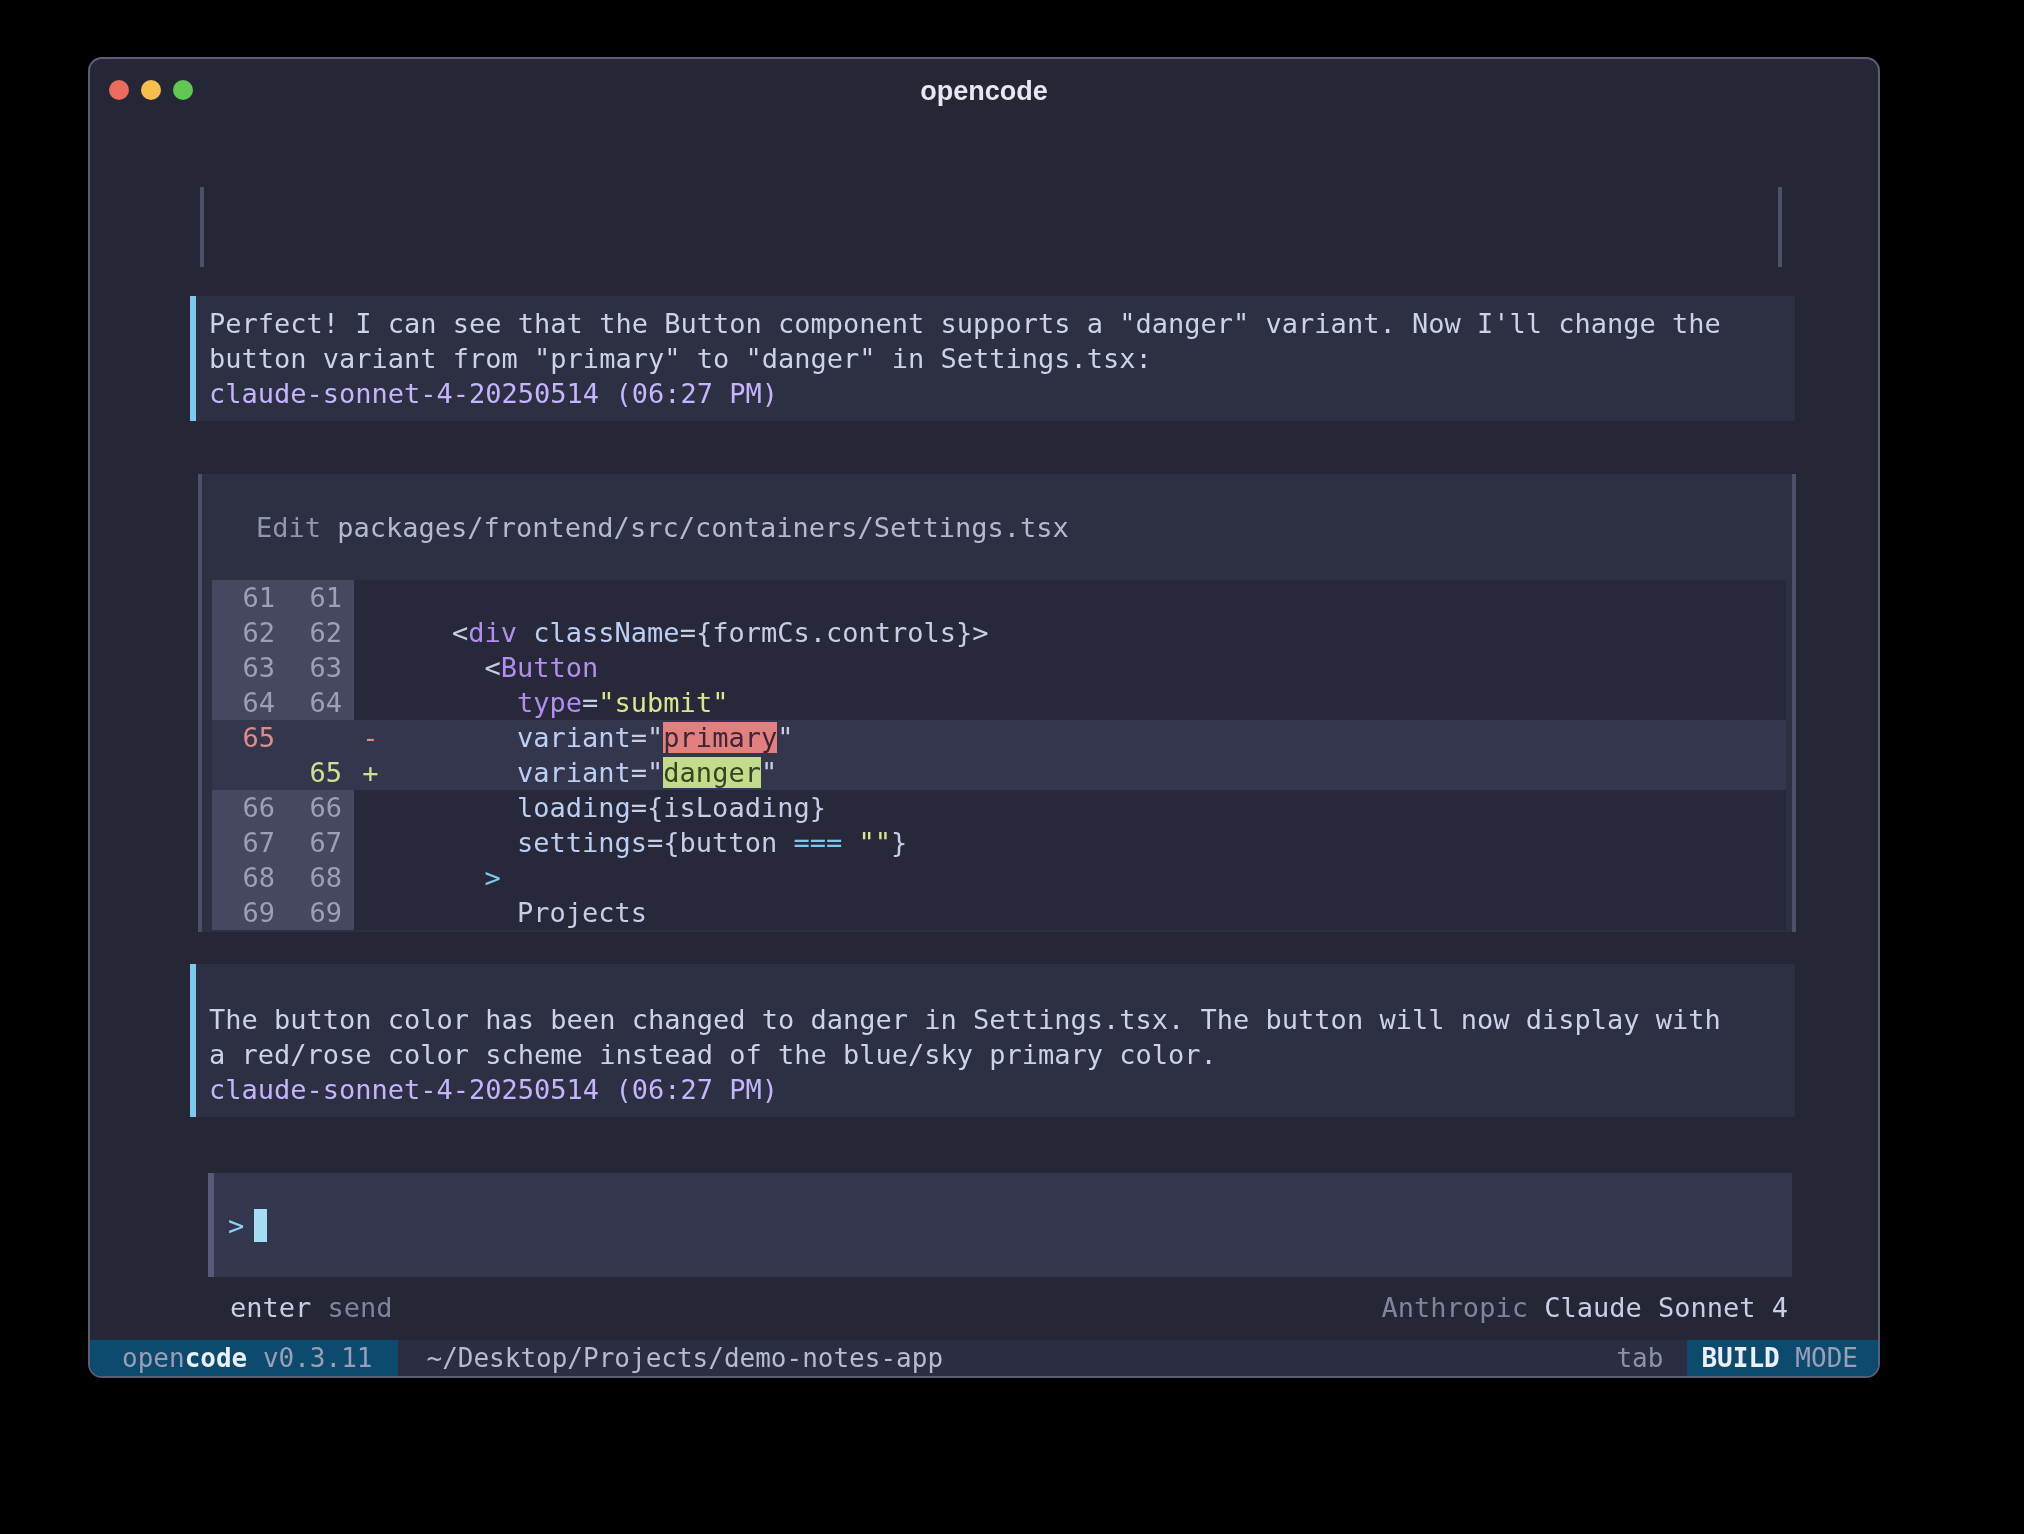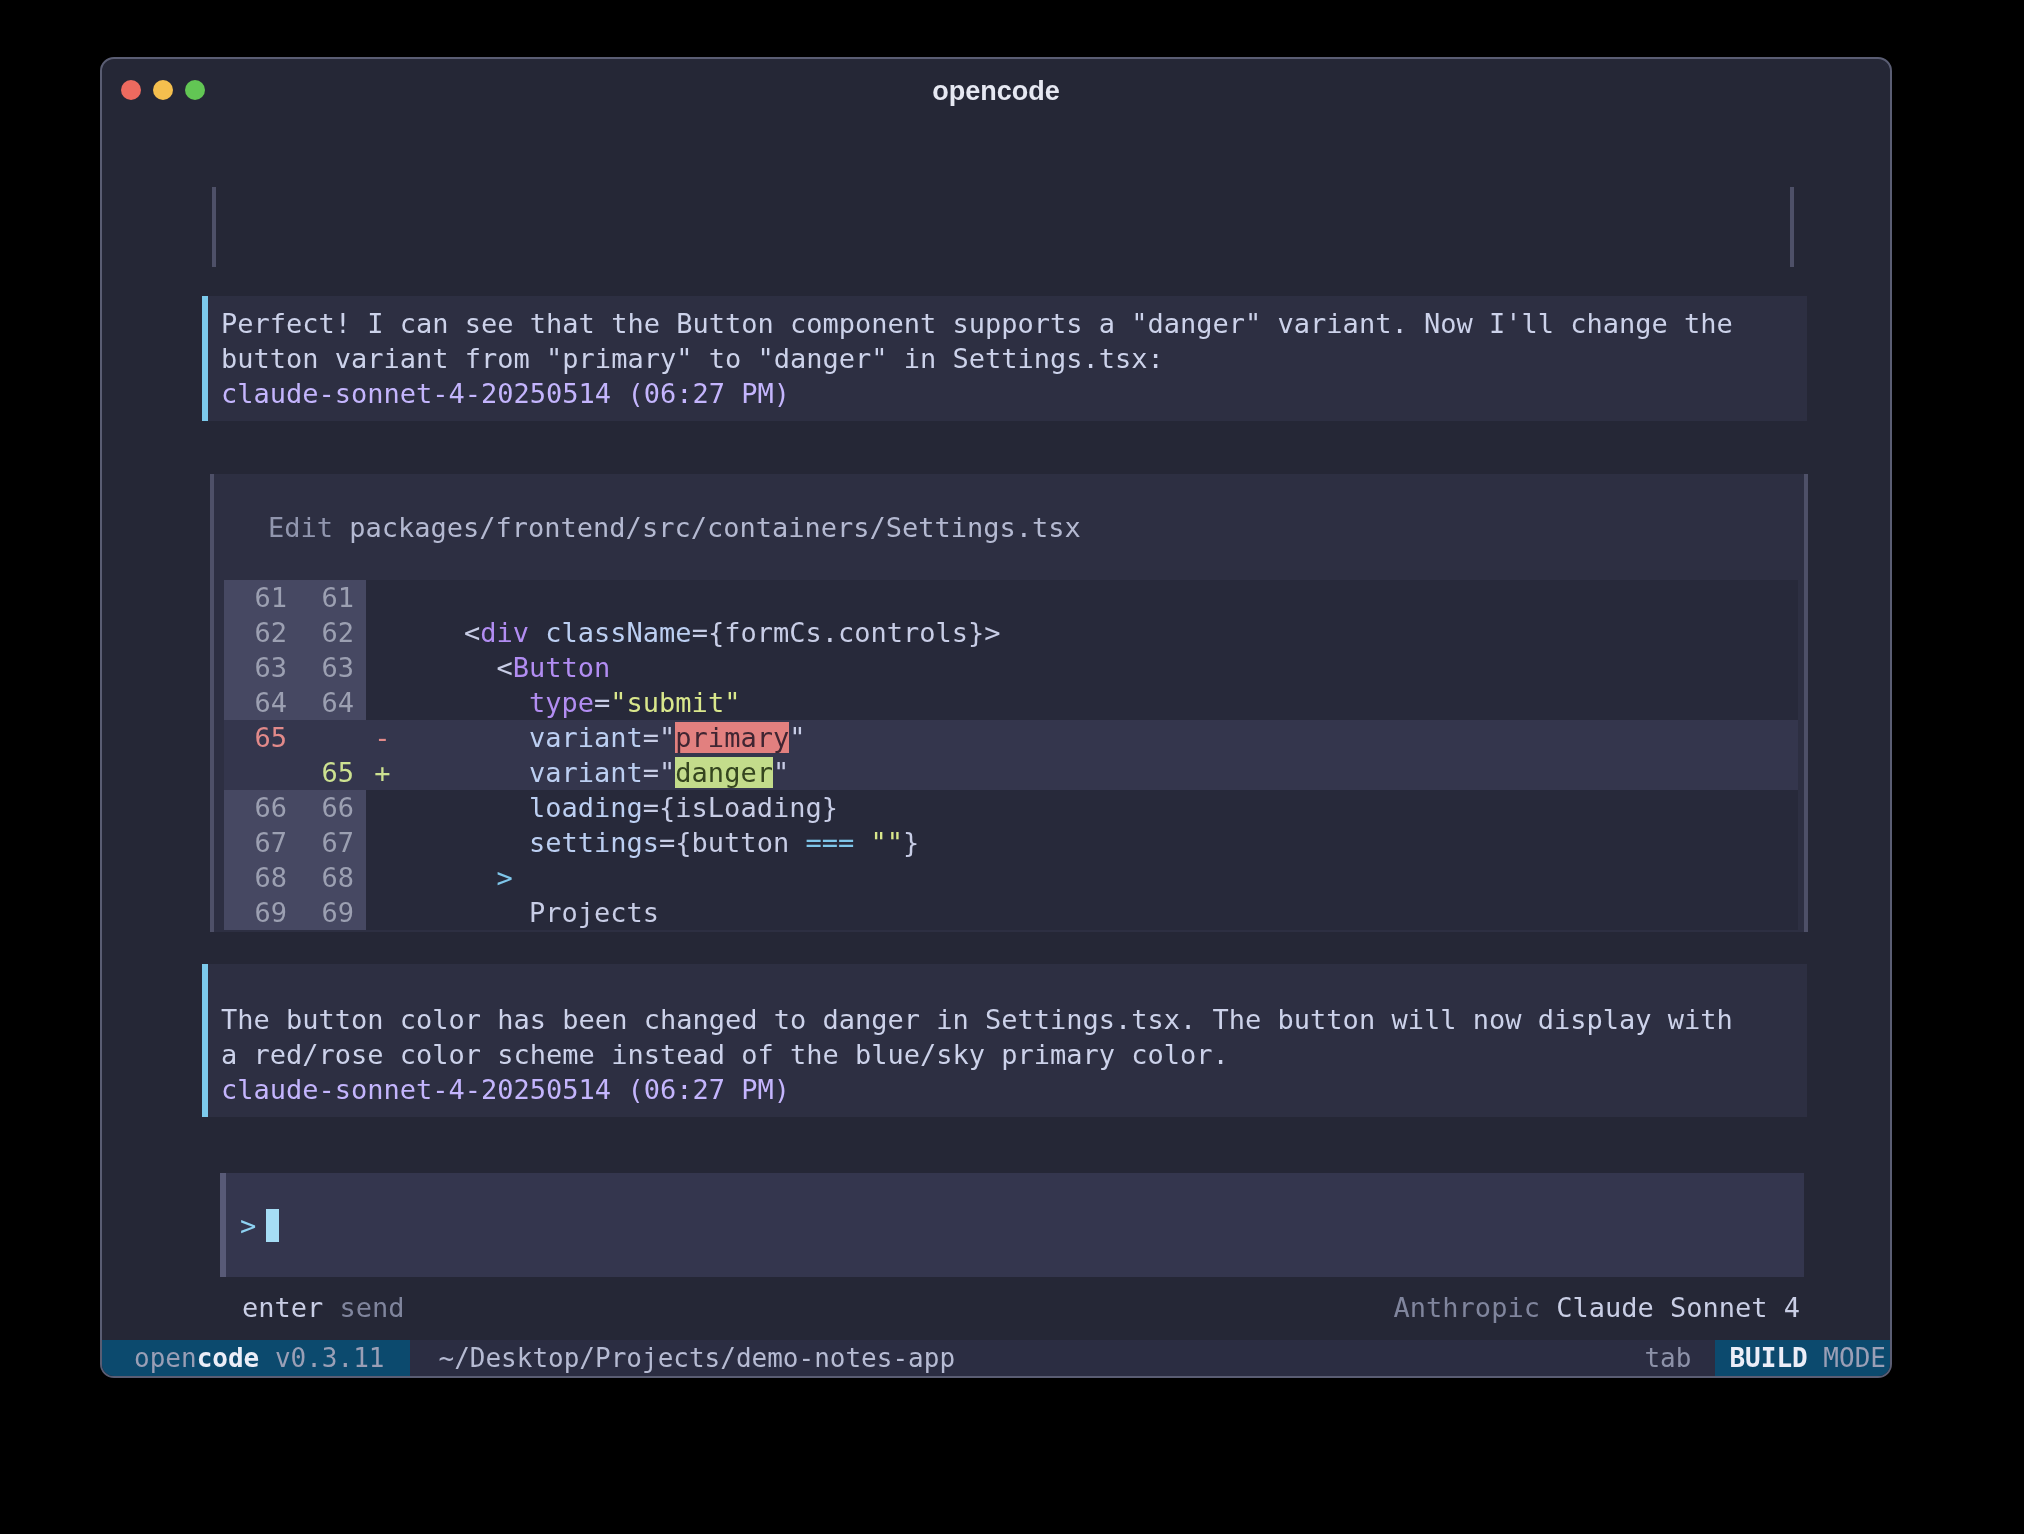--- a/index.html
+++ b/index.html
@@ -18,21 +18,21 @@
     --string:#d9e78c;
     --op-cyan:#7fc6ea;
     --del-bg:#e2807f; --del-fg:#402532;
     --add-bg:#c3dc8b; --add-fg:#35451f;
     --red:#e28a8a; --green:#cde291;
   }
   *{margin:0;padding:0;box-sizing:border-box;}
   html,body{width:2024px;height:1534px;background:#000;overflow:hidden;}
   body{font-family:"DejaVu Sans Mono",monospace;font-size:27px;color:var(--text-main);}
   .window{
-    position:absolute;left:100px;top:57px;width:1792px;height:1321px;
+    position:absolute;left:88px;top:57px;width:1792px;height:1321px;
     background:var(--win-bg);border:2px solid #5a5d73;border-radius:14px;overflow:hidden;
   }
   
   .titlebar{position:absolute;left:0;top:0;width:100%;height:64px;}
   .light{position:absolute;top:21px;width:20px;height:20px;border-radius:50%;}
   .light.red{left:19px;background:#ed6a5f;}
   .light.yellow{left:51px;background:#f5bf4e;}
   .light.green{left:83px;background:#62c654;}
   .win-title{
     position:absolute;left:0;top:0;width:100%;height:64px;line-height:64px;text-align:center;
@@ -104,21 +104,21 @@
   .statusbar{
     position:absolute;left:0;bottom:0;width:100%;height:36px;background:#2b2d42;
     display:flex;align-items:center;font-size:26px;white-space:pre;
   }
   .seg{background:#0c4a6e;height:36px;line-height:36px;}
   .seg-left{padding:0 26px 0 32px;}
   .sb-dim{color:#9a9fb6;} .sb-bold{color:#eceef8;font-weight:bold;}
   .sb-path{color:#b6bbd3;margin-left:28px;}
   .sb-spacer{flex:1;}
   .sb-tab{color:#8d92a9;}
-  .seg-right{margin-left:24px;padding:0 4px 0 14px;}
+  .seg-right{margin-left:24px;padding:0 20px 0 14px;}
 </style>
 </head>
 <body>
 
 <div class="window">
 
   <div class="titlebar">
     <span class="light red"></span>
     <span class="light yellow"></span>
     <span class="light green"></span>

